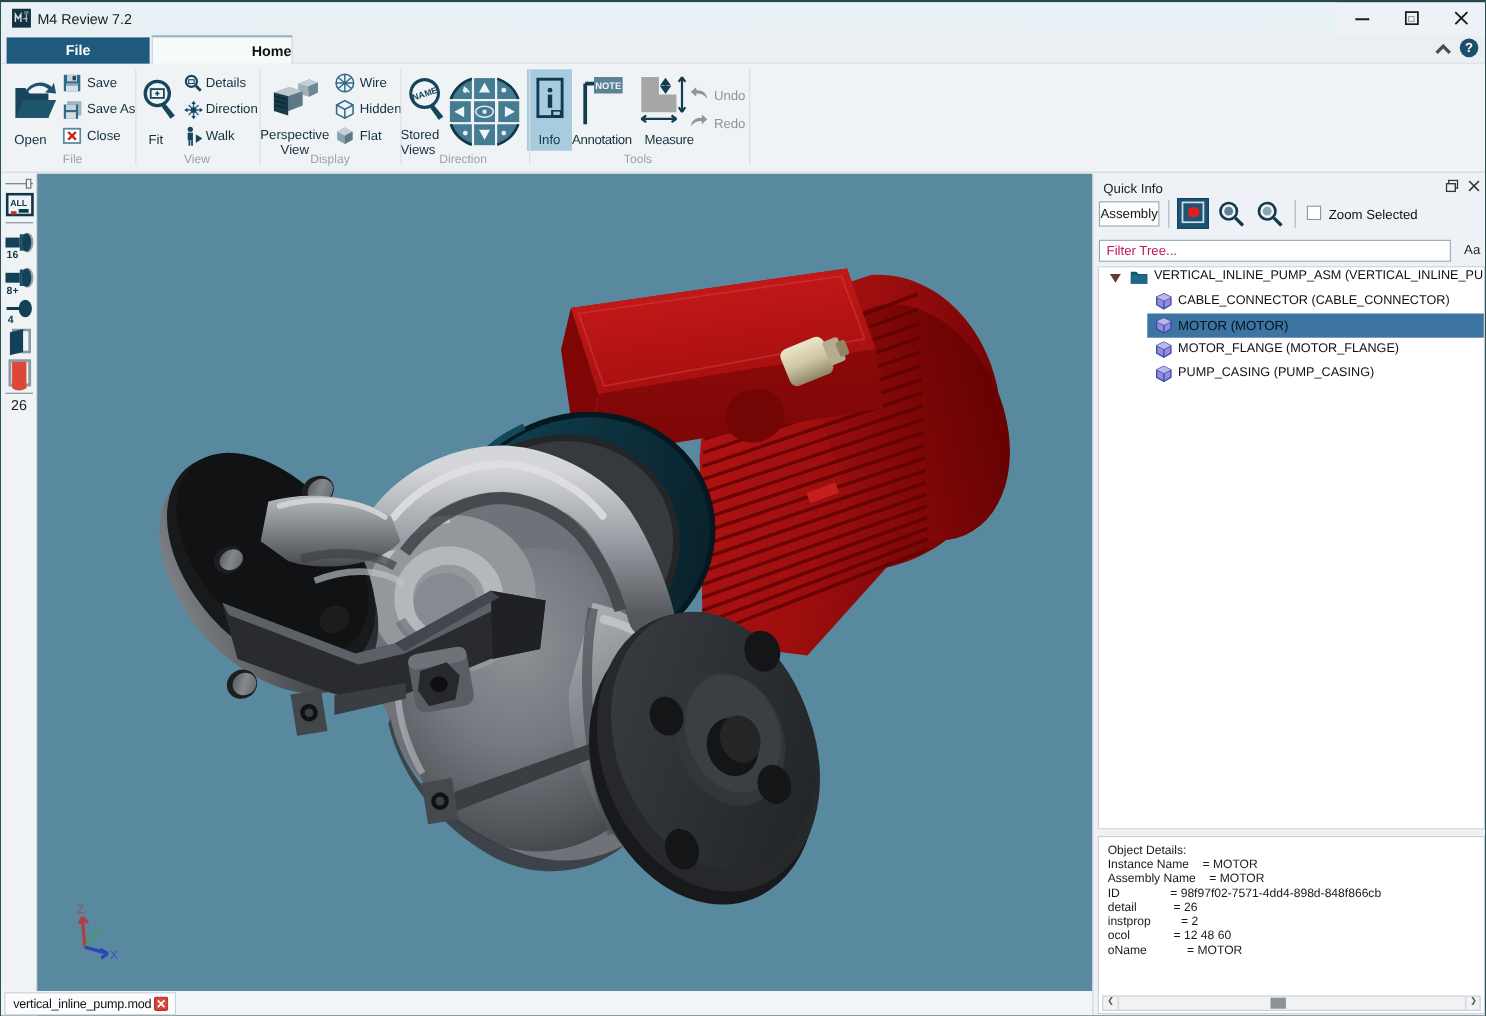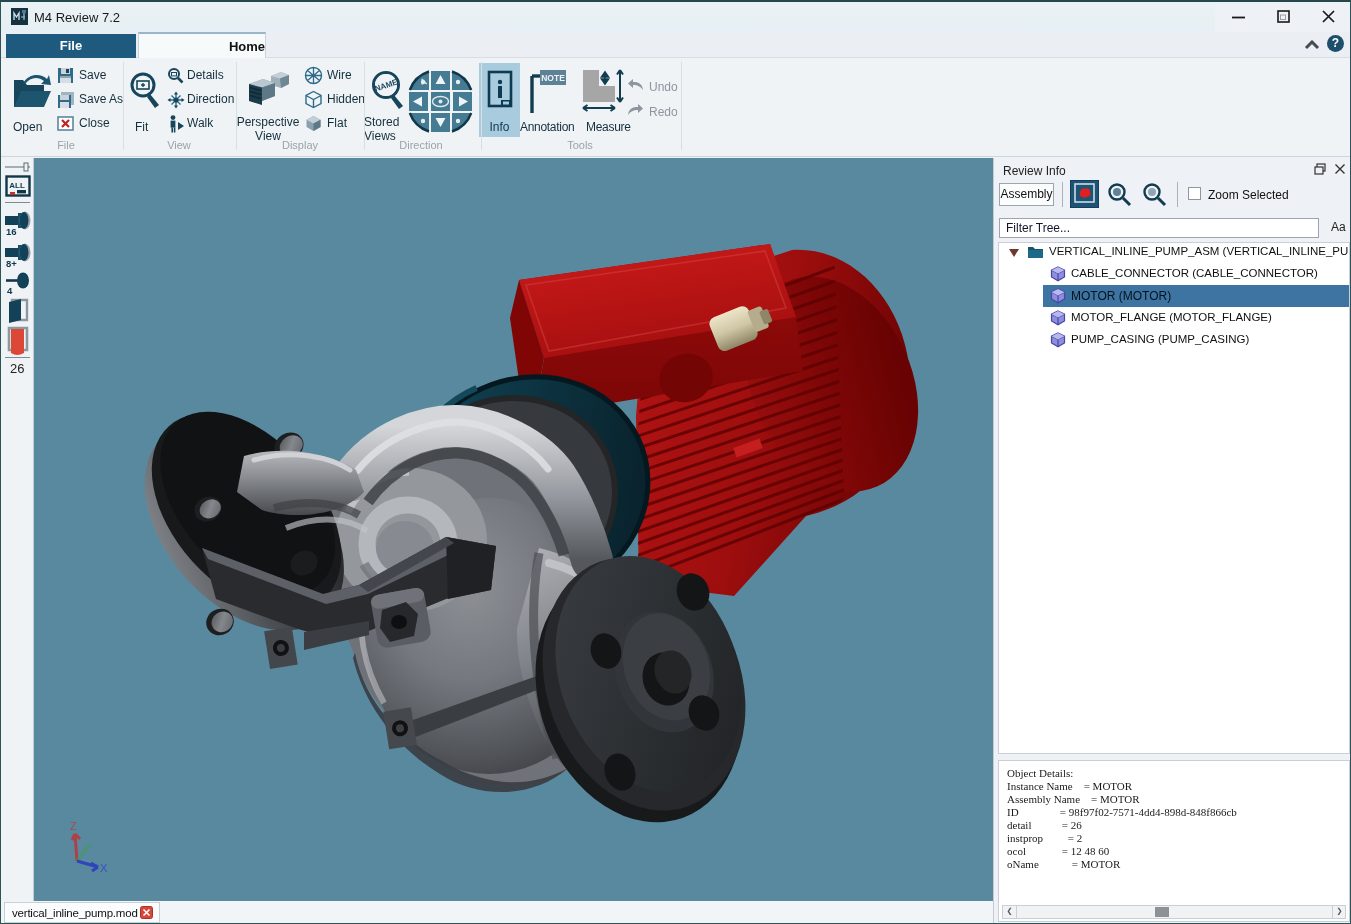--- a/index.html
+++ b/index.html
@@ -513,21 +513,21 @@
   <path d="M43,703 L56,686" stroke="#3f9f4f" opacity="0.55"></path>
   <path d="M43,703 L64,709" stroke="#2f45b8"></path>
   <path d="M64,709 l-7 -4 M64,709 l-6 4" stroke="#2f45b8"></path>
 </g>
 <text x="36" y="672" font-size="11" fill="#a34a52" font-family="Liberation Sans">Z</text>
 <text x="66" y="714" font-size="11" fill="#3a50c4" font-family="Liberation Sans">X</text>
 </svg>
 </div>
 
 <div id="rpanel" class="abs">
-  <div class="ptitle abs">Review Info</div>
+  <div class="ptitle abs">Quick Info</div>
   <svg class="abs" style="left:320px;top:5px;" width="12" height="12" viewBox="0 0 12 12">
     <rect x="3" y="1" width="8" height="7" fill="none" stroke="#333" stroke-width="1.2"></rect>
     <rect x="1" y="4" width="8" height="7" fill="#eef1f5" stroke="#333" stroke-width="1.2"></rect>
   </svg>
   <svg class="abs" style="left:340px;top:5px;" width="12" height="12" viewBox="0 0 12 12">
     <path d="M1.5 1.5 L10.5 10.5 M10.5 1.5 L1.5 10.5" stroke="#333" stroke-width="1.4"></path>
   </svg>
   <div class="abs" style="left:5px;top:25px;width:55px;height:23px;background:#fcfdfd;border:1px solid #9aa5ad;font-size:12px;color:#111;text-align:center;line-height:21px;">Assembly</div>
   <div class="abs" style="left:68px;top:24px;width:1px;height:25px;background:#aab3ba;"></div>
   <div class="abs" style="left:76px;top:22px;width:29px;height:28px;background:#1d5374;border:1px solid #12405c;">
@@ -542,21 +542,21 @@
     <path d="M16 16 L23 23" stroke="#113c50" stroke-width="3"></path>
   </svg>
   <svg class="abs" style="left:148px;top:24px;" width="25" height="25" viewBox="0 0 25 25">
     <circle cx="10" cy="10" r="7.5" fill="none" stroke="#113c50" stroke-width="2.4"></circle>
     <circle cx="10" cy="10" r="4" fill="#8fa5b1"></circle>
     <path d="M16 16 L23 23" stroke="#113c50" stroke-width="3"></path>
   </svg>
   <div class="abs" style="left:183px;top:24px;width:1px;height:25px;background:#aab3ba;"></div>
   <div class="abs" style="left:194px;top:29px;width:13px;height:13px;background:#fff;border:1px solid #8d979f;"></div>
   <div class="abs" style="left:214px;top:30px;font-size:12px;color:#111;">Zoom Selected</div>
-  <div class="abs" style="left:5px;top:60px;width:320px;height:20px;background:#fff;border:1px solid #9aa5ad;font-size:12px;color:#0f172a;line-height:18px;padding-left:6px;">Filter Tree...</div>
+  <div class="abs" style="left:5px;top:60px;width:320px;height:20px;background:#fff;border:1px solid #9aa5ad;font-size:12px;color:#be185d;line-height:18px;padding-left:6px;">Filter Tree...</div>
   <div class="abs" style="left:337px;top:62px;font-size:12px;color:#222;">Aa</div>
 
   <div class="treebox abs">
     <div class="abs" style="left:0;top:0;width:350px;height:510px;overflow:hidden;">
       <div class="abs" style="left:10px;top:6px;width:0;height:0;border-left:5.5px solid transparent;border-right:5.5px solid transparent;border-top:8px solid #6b3a2e;"></div>
       <svg class="abs" style="left:28px;top:1px;" width="17" height="15" viewBox="0 0 17 15">
         <path d="M1 3 h5 l2 2 h8 v9 h-15 Z" fill="#16546e"></path>
         <path d="M1 6 h15 v8 h-15 Z" fill="#1d6a88"></path>
       </svg>
       <div class="abs" style="left:50px;top:2px;font-size:11.5px;color:#111;white-space:nowrap;">VERTICAL_INLINE_PUMP_ASM (VERTICAL_INLINE_PU...</div>
@@ -574,21 +574,21 @@
         </svg>
       <div class="abs" style="left:72px;top:68px;font-size:11.5px;color:#111;white-space:nowrap;">MOTOR_FLANGE (MOTOR_FLANGE)</div>
       <svg class="abs" style="left:51px;top:89px;" width="16" height="16" viewBox="0 0 16 16">
           <use href="#cubeicon"></use>
         </svg>
       <div class="abs" style="left:72px;top:90px;font-size:11.5px;color:#111;white-space:nowrap;">PUMP_CASING (PUMP_CASING)</div>
     </div>
   </div>
 
   <div class="detbox abs">
-    <pre style="margin:6px 0 0 8px;font-family:Liberation Serif, serif;font-size:11px;line-height:13px;color:#1a1a1a;">Object Details:
+    <pre style="margin:6px 0 0 8px;font-family:Liberation Sans, sans-serif;font-size:11px;line-height:13px;color:#1a1a1a;">Object Details:
 Instance Name    = MOTOR
 Assembly Name    = MOTOR
 ID               = 98f97f02-7571-4dd4-898d-848f866cb
 detail           = 26
 instprop         = 2
 ocol             = 12 48 60
 oName            = MOTOR</pre>
     <div class="abs" style="left:3px;top:144px;width:344px;height:14px;background:#f0f2f4;border:1px solid #c9cfd4;">
       <div class="abs" style="left:0;top:0;width:14px;height:12px;border-right:1px solid #c9cfd4;color:#555;font-size:10px;line-height:12px;text-align:center;">❮</div>
       <div class="abs" style="left:329px;top:0;width:14px;height:12px;border-left:1px solid #c9cfd4;color:#555;font-size:10px;line-height:12px;text-align:center;">❯</div>

